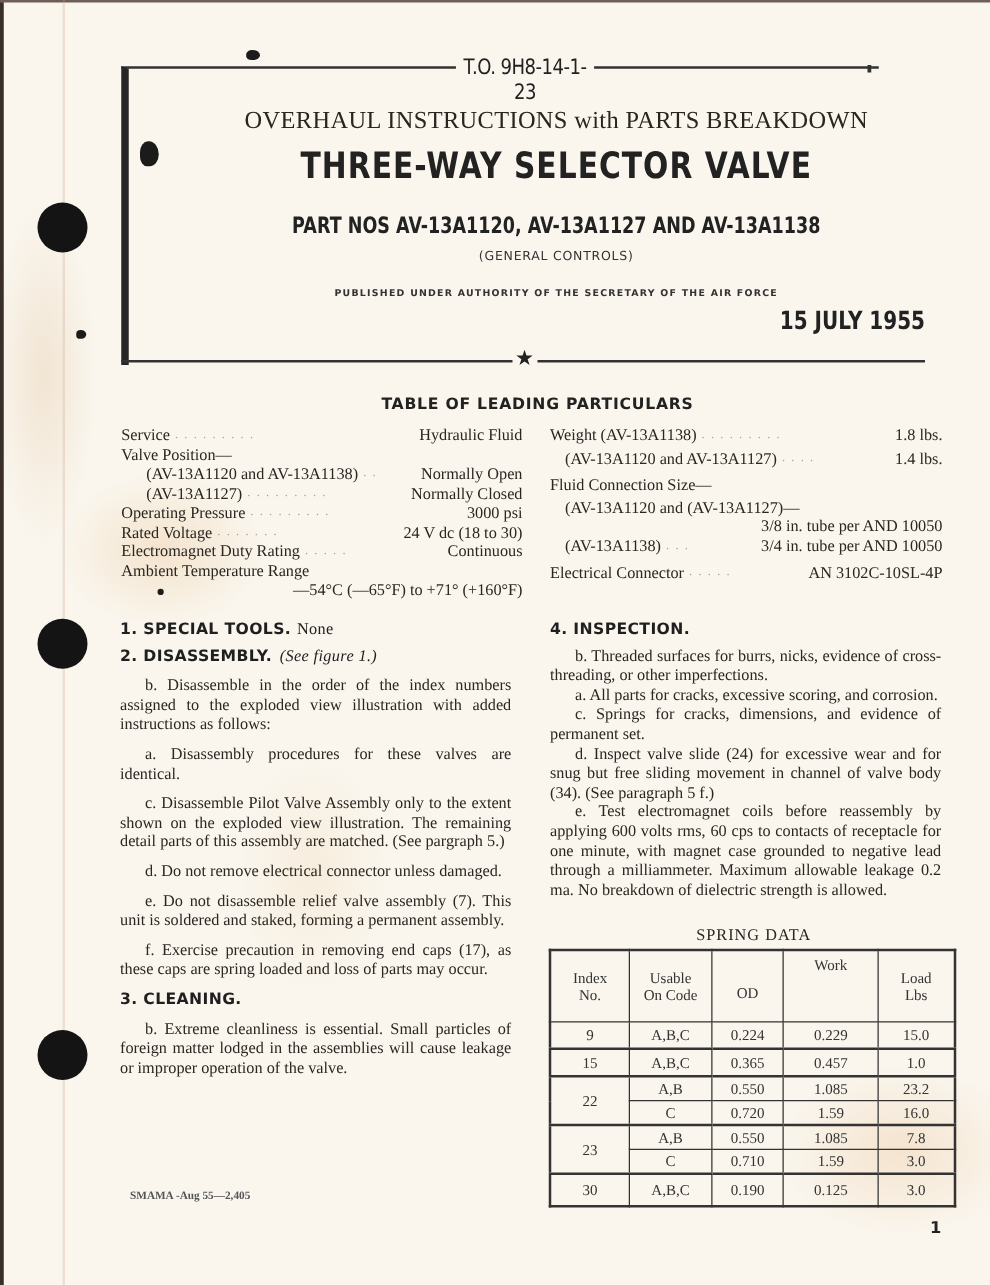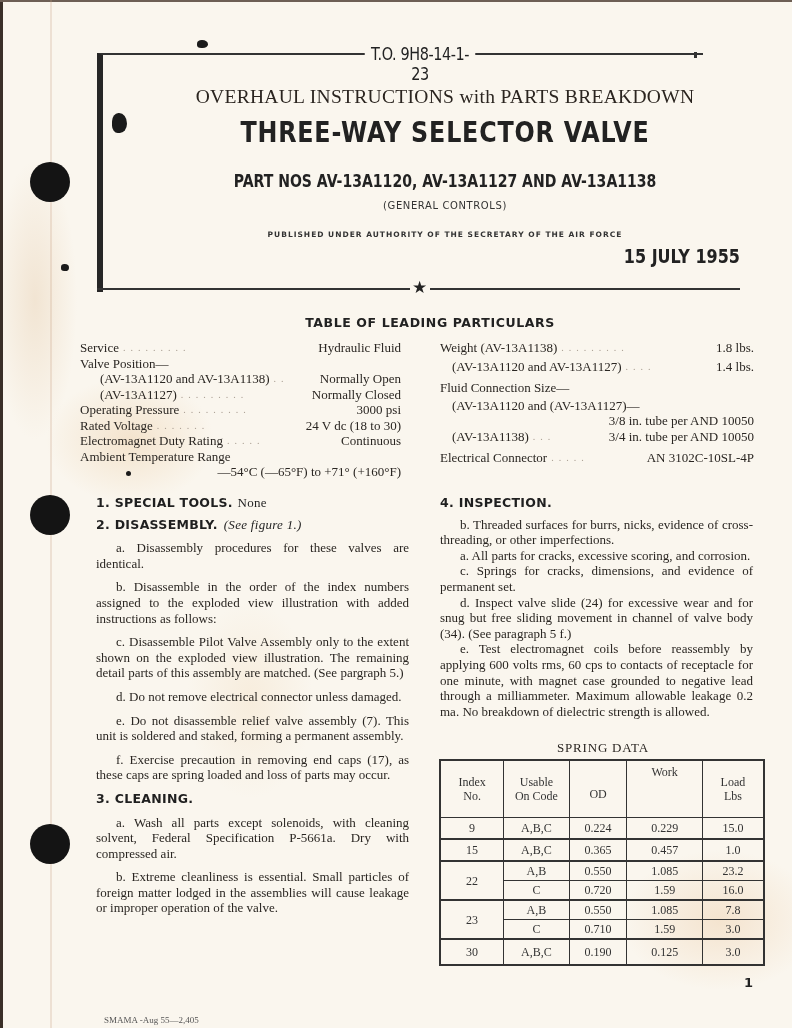--- a/index.html
+++ b/index.html
@@ -103,21 +103,21 @@
     border-collapse: collapse; font-size: 12px; text-align: center; color: #333;
   }
   table.spring th, table.spring td { border: 1px solid #333; padding: 0 2px; font-weight: normal; }
   table.spring { border: 2px solid #333; }
   table.spring th { height: 40px; line-height: 14px; vertical-align: middle; }
   table.spring td { height: 20px; line-height: 18px; }
   table.spring tr.grp-end td { border-bottom: 2px solid #333; }
   table.spring tr.sub td { height: 18px; }
 
   .footer-code {
-    position: absolute; left: 104px; top: 1015px; font-size: 9px; color: #555;
+    position: absolute; left: 104px; top: 951px; font-size: 9px; color: #555; font-weight: bold;
   }
   .page-num {
     position: absolute; left: 744px; top: 975px; font-family: "DejaVu Sans", sans-serif; font-weight: bold; font-size: 13px; color: #222;
   }
 </style>
 </head>
 <body>
 
 <div class="page-bg"></div>
 <div class="edge-left"></div>
@@ -142,21 +142,21 @@
 <div class="authority">PUBLISHED UNDER AUTHORITY OF THE SECRETARY OF THE AIR FORCE</div>
 <div class="pub-date">15 JULY 1955</div>
 <div class="rule-star">
   <div class="line" style="left:0; width:313px;"></div>
   <span class="star">★</span>
   <div class="line" style="left:333px; width:310px;"></div>
 </div>
 
 <div class="tlp-title">TABLE OF LEADING PARTICULARS</div>
 
-<div class="spec-col" style="left:80px; top:340px; width:321px;">
+<div class="spec-col" style="left:97px; top:340px; width:321px;">
   <div class="spec-row">
       <span class="label">Service</span>
       <span class="dots">.........</span>
       <span class="value">Hydraulic Fluid</span>
     </div>
   <div class="spec-row">
       <span class="label">Valve Position—</span>
     </div>
   <div class="spec-row">
       <span class="label indent">(AV-13A1120 and AV-13A1138)</span>
@@ -224,28 +224,27 @@
 </div>
 
 <div class="col" style="left:96px; top:495px; width:313px;">
   <div class="sec-head">
     <span>1. SPECIAL TOOLS.</span>
     <span class="inline-rest">None</span>
   </div>
   <div class="sec-head" style="margin-bottom:8px;">
     <span>2. DISASSEMBLY.</span><span class="italic-ref">(See figure 1.)</span>
   </div>
+  <p class="para">b. Disassemble in the order of the index numbers assigned to the exploded view illustration with added instructions as follows:</p>
   <p class="para">a. Disassembly procedures for these valves are identical.</p>
-  <p class="para">b. Disassemble in the order of the index numbers assigned to the exploded view illustration with added instructions as follows:</p>
   <p class="para">c. Disassemble Pilot Valve Assembly only to the extent shown on the exploded view illustration. The remaining detail parts of this assembly are matched. (See pargraph 5.)</p>
   <p class="para">d. Do not remove electrical connector unless damaged.</p>
   <p class="para">e. Do not disassemble relief valve assembly (7). This unit is soldered and staked, forming a permanent assembly.</p>
   <p class="para">f. Exercise precaution in removing end caps (17), as these caps are spring loaded and loss of parts may occur.</p>
   <div class="sec-head" style="margin-top:4px; margin-bottom:8px;">3. CLEANING.</div>
-  <p class="para">a. Wash all parts except solenoids, with cleaning solvent, Federal Specification P-5661a. Dry with compressed air.</p>
   <p class="para">b. Extreme cleanliness is essential. Small particles of foreign matter lodged in the assemblies will cause leakage or improper operation of the valve.</p>
 </div>
 
 <div class="col" style="left:440px; top:495px; width:313px;">
   <div class="sec-head">4. INSPECTION.</div>
   <p class="para tight">b. Threaded surfaces for burrs, nicks, evidence of cross-threading, or other imperfections.</p>
   <p class="para tight">a. All parts for cracks, excessive scoring, and corrosion.</p>
   <p class="para tight">c. Springs for cracks, dimensions, and evidence of permanent set.</p>
   <p class="para tight">d. Inspect valve slide (24) for excessive wear and for snug but free sliding movement in channel of valve body (34). (See paragraph 5 f.)</p>
   <p class="para tight">e. Test electromagnet coils before reassembly by applying 600 volts rms, 60 cps to contacts of receptacle for one minute, with magnet case grounded to negative lead through a milliammeter. Maximum allowable leakage 0.2 ma. No breakdown of dielectric strength is allowed.</p>

